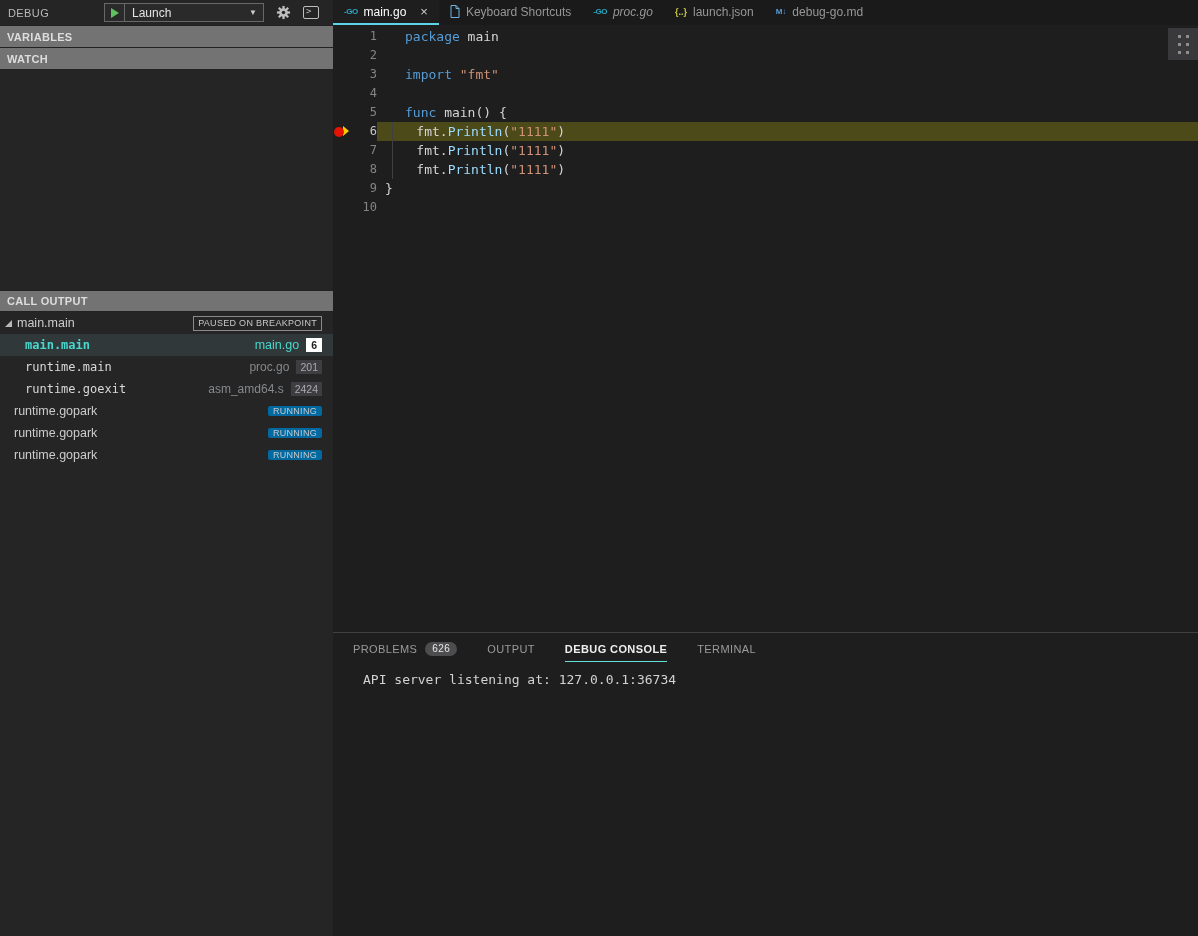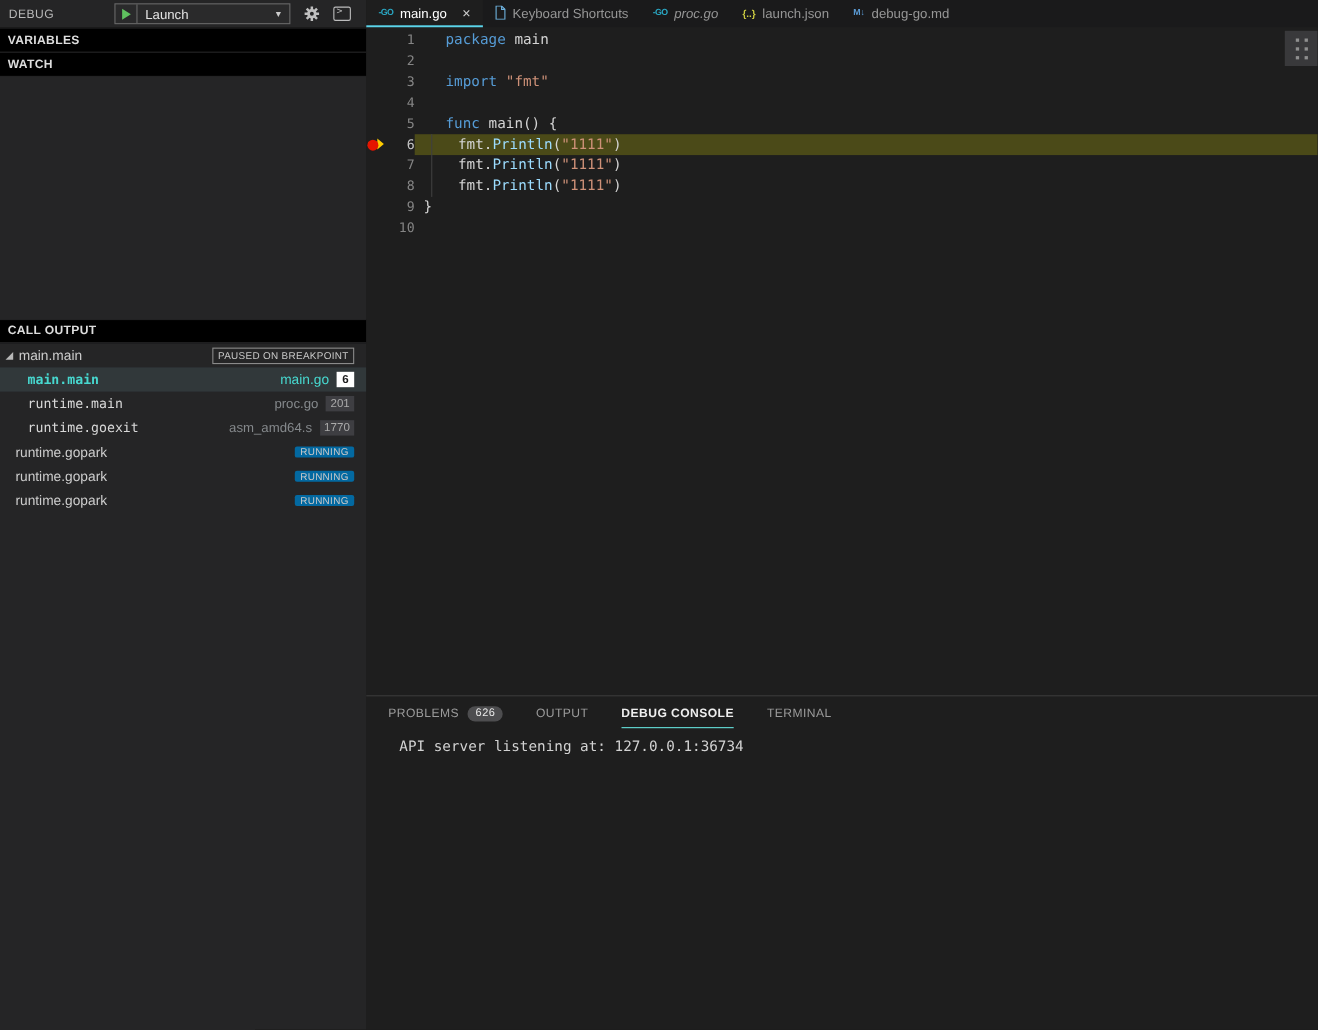--- a/index.html
+++ b/index.html
@@ -18,21 +18,21 @@
   .play-tri { width:0; height:0; border-left:8px solid var(--play-green);
               border-top:5px solid transparent; border-bottom:5px solid transparent; }
   .launch-label { font-size:12px; color:#e4e4e4; padding-left:7px; }
   .chev { margin-left:auto; padding-right:6px; font-size:8px; color:#cccccc; }
   .gear { margin-left:12px; display:flex; align-items:center; }
   .console-ico { margin-left:12px; width:16px; height:13px; border:1px solid #bdbdbd;
                  border-radius:2px; position:relative; }
   .console-ico .gt { position:absolute; left:2px; top:-1px; font-size:9px; color:#bdbdbd;
                      font-family:"DejaVu Sans Mono", monospace; }
 
-  .section-header { height:22px; flex:none; background:#000000; border-top:1px solid #222223;
+  .section-header { height:22px; flex:none; background:#737373; border-top:1px solid #222223;
                     display:flex; align-items:center; padding-left:7px;
                     font-size:11px; font-weight:bold; color:#dddddd; letter-spacing:.3px; cursor:pointer; }
   .watch-body { height:221px; flex:none; border-top:1px solid #222223; }
   .callstack-h { border-bottom:1px solid #222223; }
 
   .stack-list { flex:none; }
   .srow { display:flex; align-items:center; height:22px; padding:0 11px 0 14px;
           font-size:12px; color:#cccccc; cursor:pointer; }
   .srow.thread .tname { font-size:12.5px; }
   .twistie { width:0; height:0; border-bottom:7px solid #b8b8b8; border-left:7px solid transparent;
@@ -158,21 +158,21 @@
           <span class="fline cur">6</span>
         </div>
         <div class="srow frame">
           <span class="fname">runtime.main</span>
           <span class="ffile">proc.go</span>
           <span class="fline">201</span>
         </div>
         <div class="srow frame">
           <span class="fname">runtime.goexit</span>
           <span class="ffile">asm_amd64.s</span>
-          <span class="fline">1770</span>
+          <span class="fline">2424</span>
         </div>
         <div class="srow thread">
           <span class="tname">runtime.gopark</span>
           <span class="badge-solid">RUNNING</span>
         </div>
         <div class="srow thread">
           <span class="tname">runtime.gopark</span>
           <span class="badge-solid">RUNNING</span>
         </div>
         <div class="srow thread">

